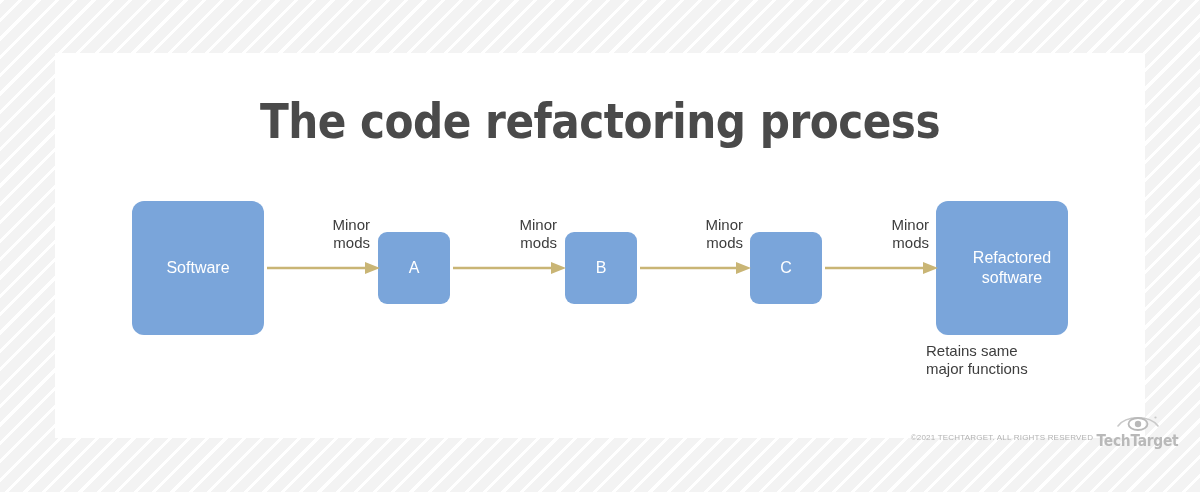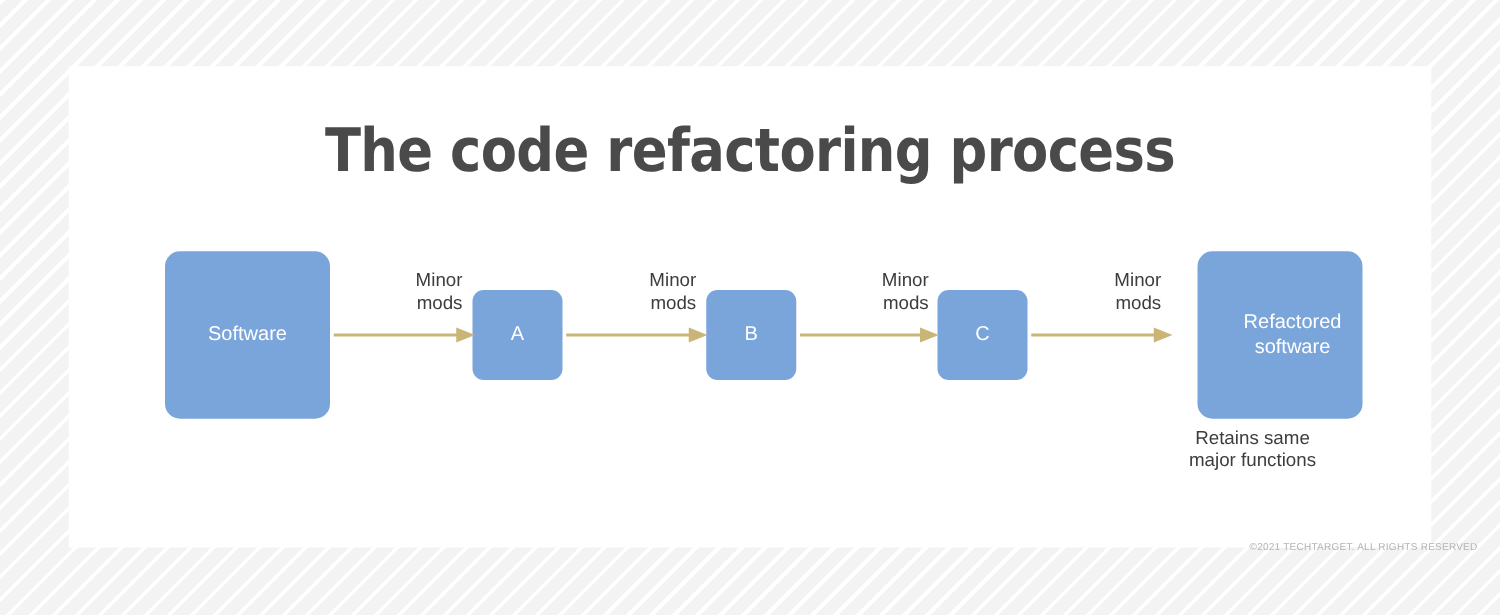--- a/index.html
+++ b/index.html
@@ -88,21 +88,21 @@
     width: 72px;
     height: 72px;
     border-radius: 9px;
   }
 
   
   #node-software      { left: 77px;  top: 148px; }
   #node-a             { left: 323px; top: 179px; }
   #node-b             { left: 510px; top: 179px; }
   #node-c             { left: 695px; top: 179px; }
-  #node-refactored    { left: 903px; top: 148px; padding-left: 20px; }
+  #node-refactored    { left: 881px; top: 148px; padding-left: 20px; }
 
   
   .arrow {
     position: absolute;
     height: 16px;
     top: 207px;
     display: block;
   }
   .arrow svg { display: block; overflow: visible; }
 
@@ -125,21 +125,20 @@
   #label-2 { left: 412px; top: 163px; width: 90px; }
   #label-3 { left: 598px; top: 163px; width: 90px; }
   #label-4 { left: 784px; top: 163px; width: 90px; }
 
   
   .caption {
     position: absolute;
     left: 871px;
     top: 289px;
     width: 152px;
-    text-align: center;
     font-family: "Liberation Sans", sans-serif;
     font-size: 15px;
     line-height: 18px;
     color: #3d3d3d;
     white-space: pre-line;
   }
 
   
   .footer {
     position: absolute;
@@ -239,15 +238,24 @@
 
       <div class="caption">Retains same
 major functions</div>
 
     </div>
   </div>
 
   <div class="footer">
     <div class="copyright">©2021 TECHTARGET. ALL RIGHTS RESERVED</div>
 
+    <div class="brand">
+      <svg class="brand-eye" width="44" height="18" viewBox="0 0 44 18" aria-hidden="true">
+        <path d="M2 13 C 10 2, 34 2, 42 13" fill="none" stroke="#c9c9c9" stroke-width="1.6" stroke-linecap="round"></path>
+        <ellipse cx="22" cy="11" rx="9.5" ry="6" fill="none" stroke="#b9b9b9" stroke-width="1.8"></ellipse>
+        <circle cx="22" cy="11" r="3.2" fill="#b9b9b9"></circle>
+        <circle cx="39.5" cy="4.5" r="1.1" fill="#c9c9c9"></circle>
+      </svg>
+      <div class="brand-word">TechTarget</div>
+    </div>
   </div>
 
 </div>
 
 </body></html>

